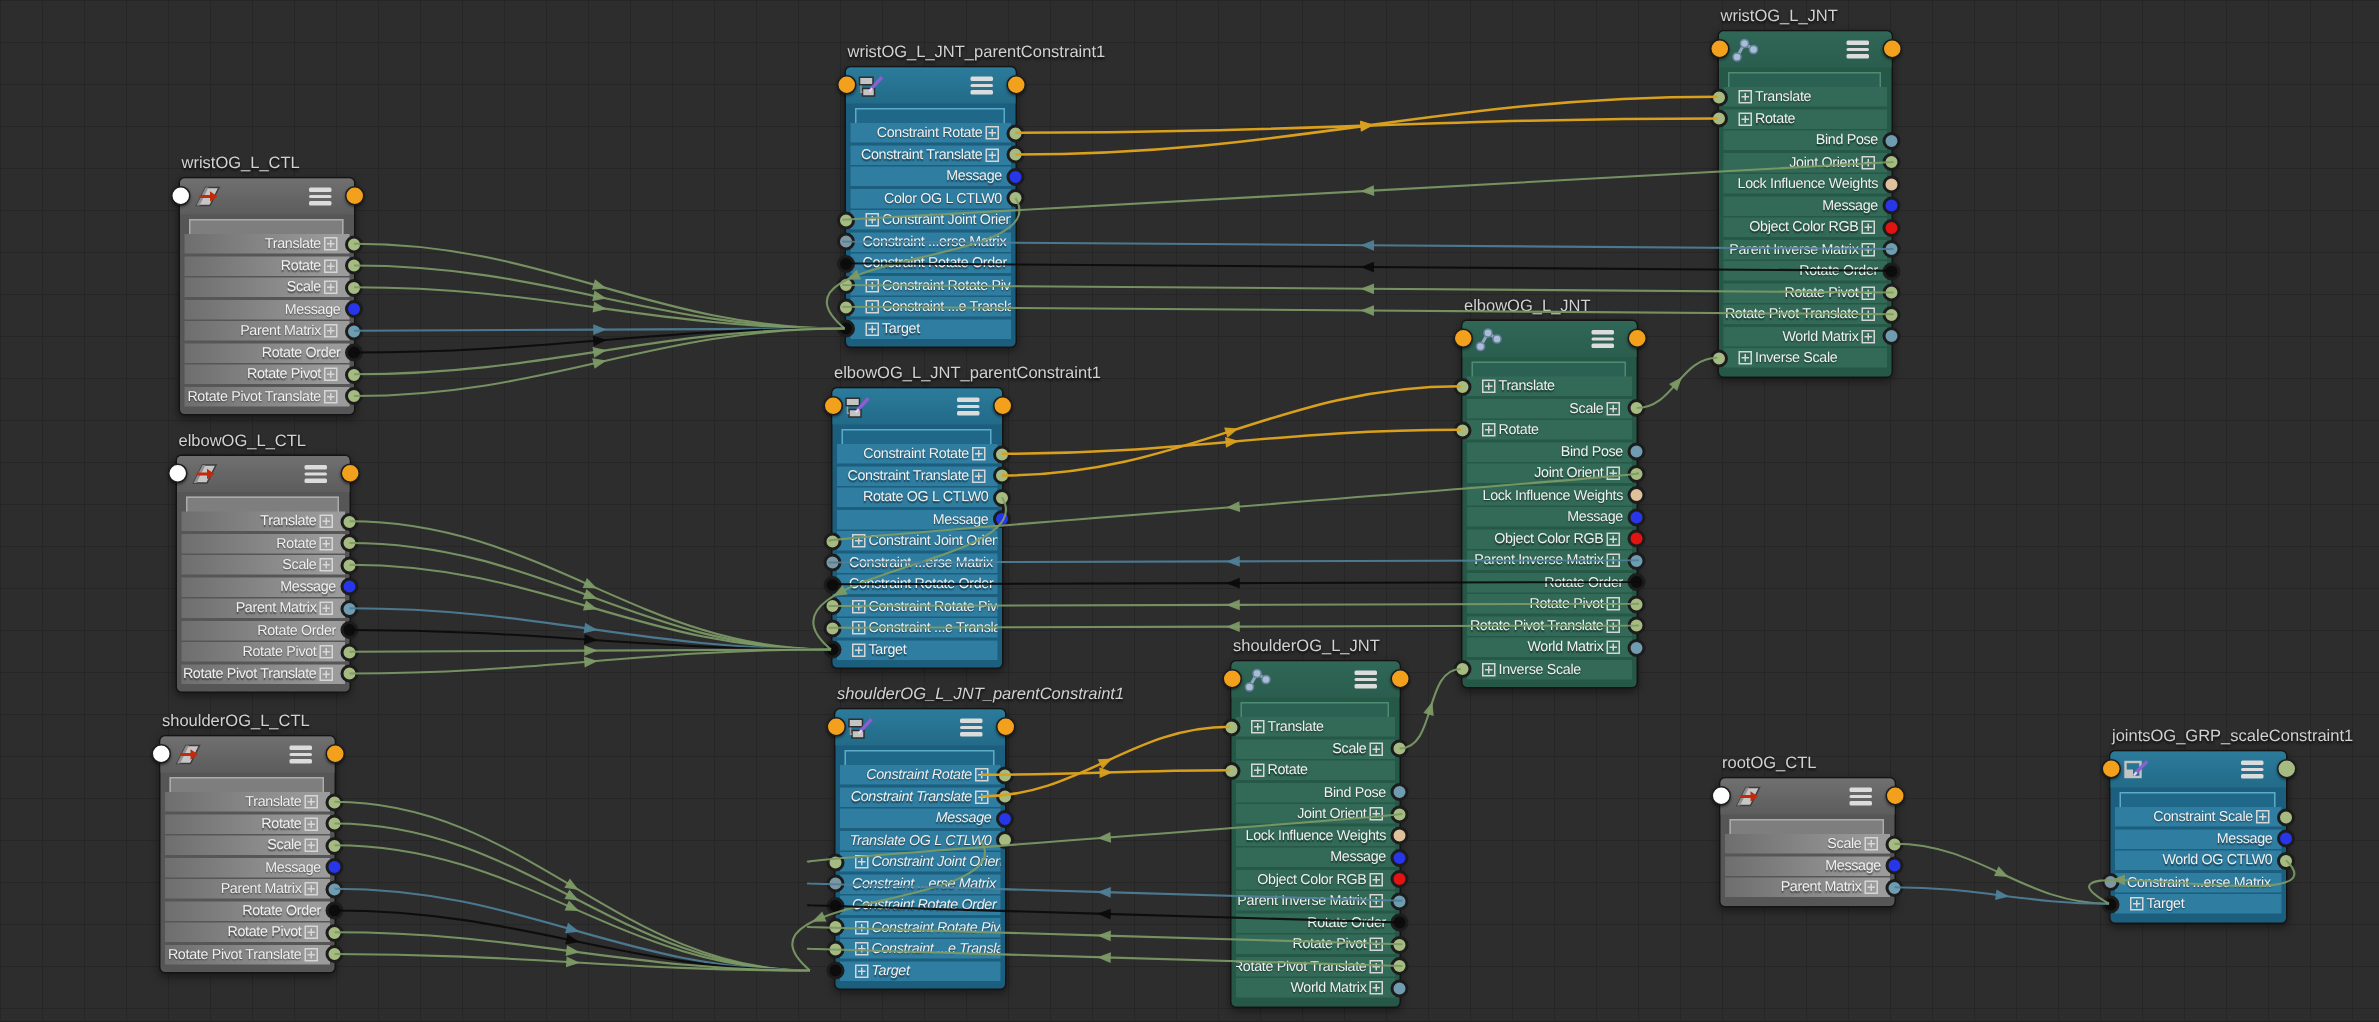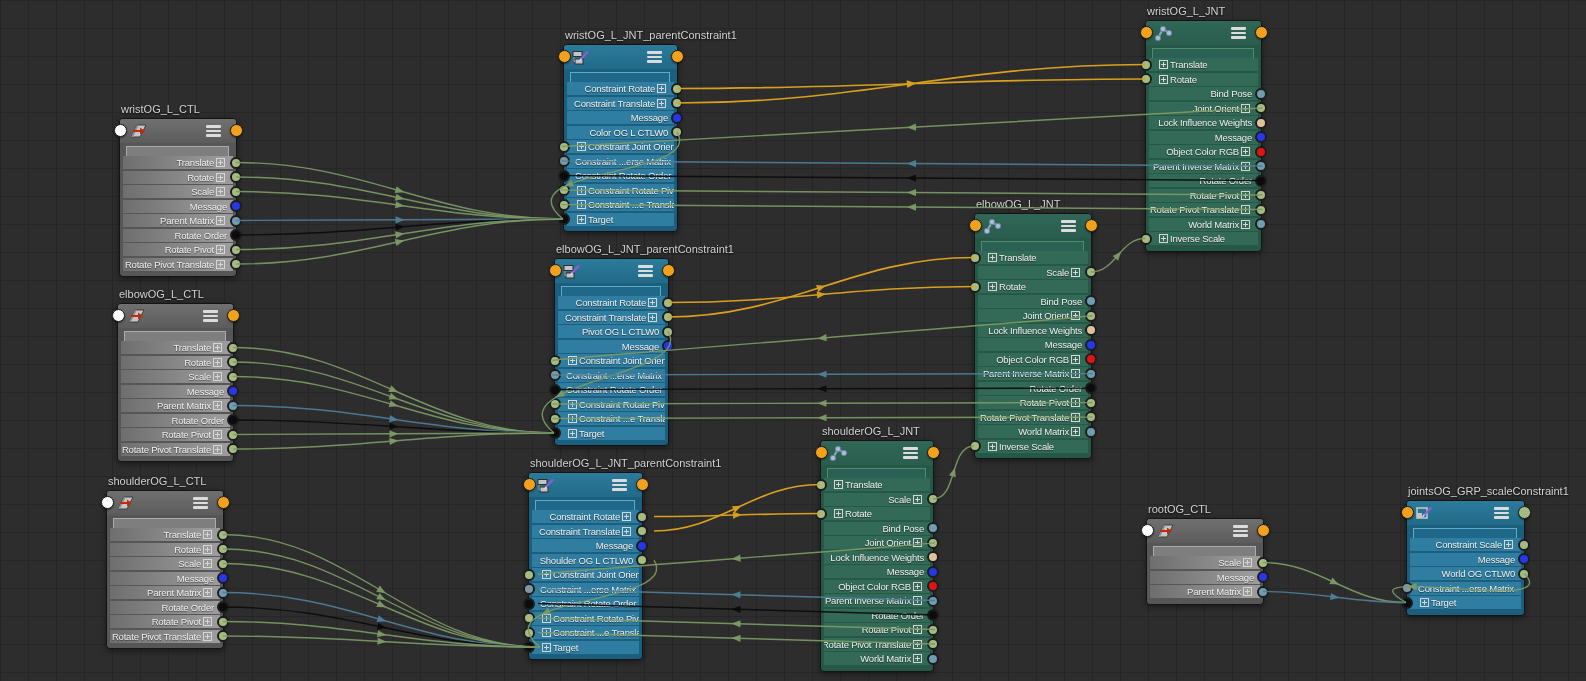--- a/index.html
+++ b/index.html
@@ -311,21 +311,21 @@
           <span>Constraint Rotate</span>
           <span class="xb"></span>
         </div>
         <div class="dot" style="top: 37.5px; left: 107px; background: rgb(166, 187, 129);"></div>
         <div class="row out" style="top: 51.5px; height: 13px;">
           <span>Constraint Translate</span>
           <span class="xb"></span>
         </div>
         <div class="dot" style="top: 52px; left: 107px; background: rgb(166, 187, 129);"></div>
         <div class="row out" style="top: 66px; height: 13px;">
-          <span>Pivot OG L CTLW0</span>
+          <span>Rotate OG L CTLW0</span>
         </div>
         <div class="dot" style="top: 66.5px; left: 107px; background: rgb(166, 187, 129);"></div>
         <div class="row out" style="top: 80.5px; height: 13px;">
           <span>Message</span>
         </div>
         <div class="dot" style="top: 81px; left: 107px; background: rgb(38, 54, 232);"></div>
         <div class="row in" style="top: 95px; height: 13px;">
           <span class="xb"></span>
           <span>Constraint Joint Orient</span>
         </div>
@@ -347,21 +347,21 @@
           <span class="xb"></span>
           <span>Constraint ...e Translate</span>
         </div>
         <div class="dot" style="top: 153.5px; left: -6px; background: rgb(166, 187, 129);"></div>
         <div class="row in" style="top: 167.5px; height: 13px;">
           <span class="xb"></span>
           <span>Target</span>
         </div>
         <div class="dot" style="top: 168px; left: -6px; background: rgb(12, 12, 12);"></div>
       </div>
-      <div class="node pc" style="left: 528px; top: 472px; width: 113px; height: 186px;">
+      <div class="node pc" style="left: 556px; top: 472px; width: 113px; height: 186px; font-style: italic;">
         <div class="node-title">shoulderOG_L_JNT_parentConstraint1</div>
         <div class="header">
           <span class="node-icon"><svg width="22" height="18" viewBox="0 0 22 18">
               <rect x="2" y="3.5" width="9" height="5" fill="#c4c4c4" stroke="#2e2e2e"></rect>
               <rect x="4" y="11" width="8" height="5" fill="#c4c4c4" stroke="#2e2e2e"></rect>
               <path d="M3 9 L3 13.5 L4 13.5" stroke="#9a9a9a" fill="none"></path>
               <path d="M9.5 11.5 L17 3.5" stroke="#8a5fd0" stroke-width="2.2"></path>
               <path d="M8.5 13 L10.5 10.8" stroke="#e3d7f5" stroke-width="1.4"></path>
             </svg></span>
           <div class="burger">
@@ -381,21 +381,21 @@
         <div class="row out" style="top: 51.5px; height: 13px;">
           <span>Constraint Translate</span>
           <span class="xb"></span>
         </div>
         <div class="dot" style="top: 52px; left: 107px; background: rgb(166, 187, 129);"></div>
         <div class="row out" style="top: 66px; height: 13px;">
           <span>Message</span>
         </div>
         <div class="dot" style="top: 66.5px; left: 107px; background: rgb(38, 54, 232);"></div>
         <div class="row out" style="top: 80.5px; height: 13px;">
-          <span>Shoulder OG L CTLW0</span>
+          <span>Translate OG L CTLW0</span>
         </div>
         <div class="dot" style="top: 81px; left: 107px; background: rgb(166, 187, 129);"></div>
         <div class="row in" style="top: 95px; height: 13px;">
           <span class="xb"></span>
           <span>Constraint Joint Orient</span>
         </div>
         <div class="dot" style="top: 95.5px; left: -6px; background: rgb(166, 187, 129);"></div>
         <div class="row in" style="top: 109.5px; height: 13px;">
           <span>Constraint ...erse Matrix</span>
         </div>

